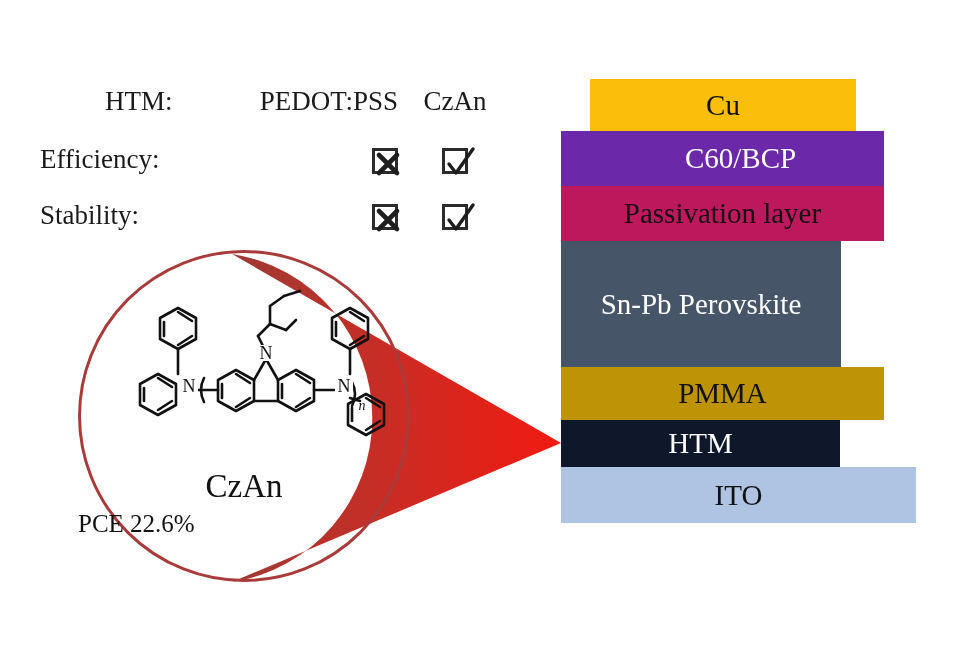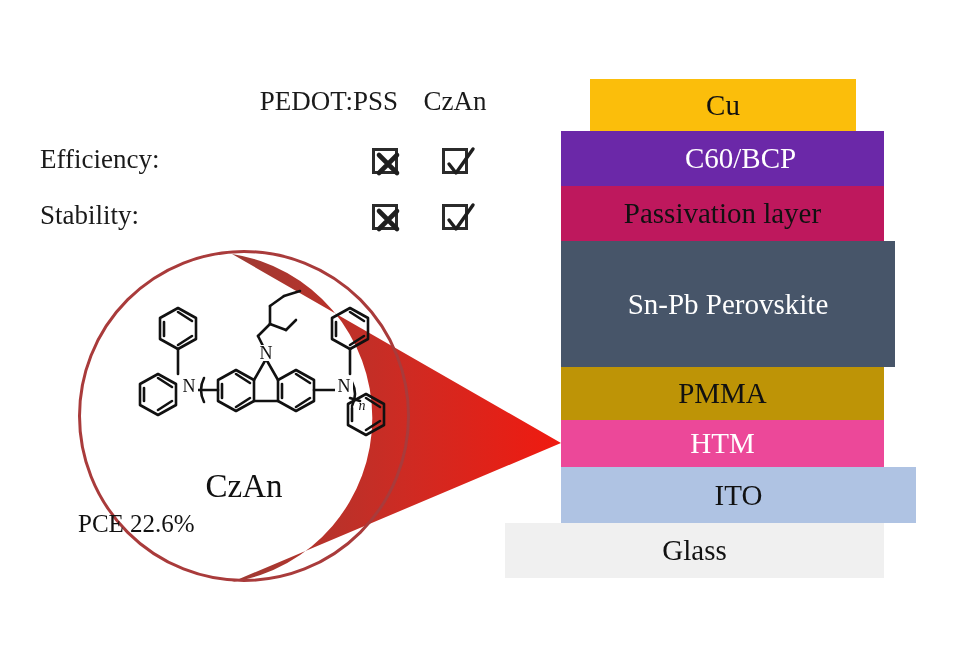--- a/index.html
+++ b/index.html
@@ -148,20 +148,21 @@
   }
 </style>
 </head>
 <body>
 
 <div id="root">
 
   <div id="compare-table">
 
     <div class="cmp-row" id="cmp-row-header">
+      <span class="cmp-label">HTM:</span>
       <span class="cmp-col-a">PEDOT:PSS</span>
       <span class="cmp-col-b">CzAn</span>
     </div>
 
     <div class="cmp-row cmp-row-data" id="cmp-row-efficiency">
       <span class="cmp-label">Efficiency:</span>
       <span class="cmp-col-a">
         <span class="cbox">
           <svg width="32" height="36" viewBox="0 0 32 36">
             <path d="M7 9 L25 27 M25 9 L7 27" stroke="#1e1e1e" stroke-width="4.6" stroke-linecap="round" fill="none"></path>
@@ -284,35 +285,32 @@
     </div>
 
     <div class="layer" id="layer-c60" style="left: 56px; top: 53px; width: 323px; height: 55px; background-color: rgb(107, 40, 168); padding-left: 36px;">
       <span class="layer-label" style="color: rgb(255, 255, 255);">C60/BCP</span>
     </div>
 
     <div class="layer" id="layer-passivation" style="left: 56px; top: 108px; width: 323px; height: 55px; background-color: #be185d;">
       <span class="layer-label" style="color: rgb(17, 17, 17);">Passivation layer</span>
     </div>
 
-    <div class="layer" id="layer-perovskite" style="left: 56px; top: 163px; width: 334px; height: 126px; background-color: rgb(71, 85, 105);">
+    <div class="layer" id="layer-perovskite" style="left: 56px; top: 163px; width: 280px; height: 126px; background-color: rgb(71, 85, 105);">
       <span class="layer-label" style="color: rgb(255, 255, 255);">Sn-Pb Perovskite</span>
     </div>
 
     <div class="layer" id="layer-pmma" style="left: 56px; top: 289px; width: 323px; height: 53px; background-color: rgb(190, 148, 6);">
       <span class="layer-label" style="color: rgb(17, 17, 17);">PMMA</span>
     </div>
 
-    <div class="layer" id="layer-htm" style="left: 56px; top: 342px; width: 323px; height: 47px; background-color: #ec4899;">
+    <div class="layer" id="layer-htm" style="left: 56px; top: 342px; width: 279px; height: 47px; background-color: #0f172a;">
       <span class="layer-label" style="color: rgb(255, 255, 255);">HTM</span>
     </div>
 
     <div class="layer" id="layer-ito" style="left: 56px; top: 389px; width: 355px; height: 56px; background-color: rgb(175, 195, 227);">
       <span class="layer-label" style="color: rgb(17, 17, 17);">ITO</span>
     </div>
 
-    <div class="layer" id="layer-glass" style="left: 0px; top: 445px; width: 379px; height: 55px; background-color: rgb(240, 240, 240);">
-      <span class="layer-label" style="color: rgb(17, 17, 17);">Glass</span>
-    </div>
 
   </div>
 
 </div>
 
 </body></html>

